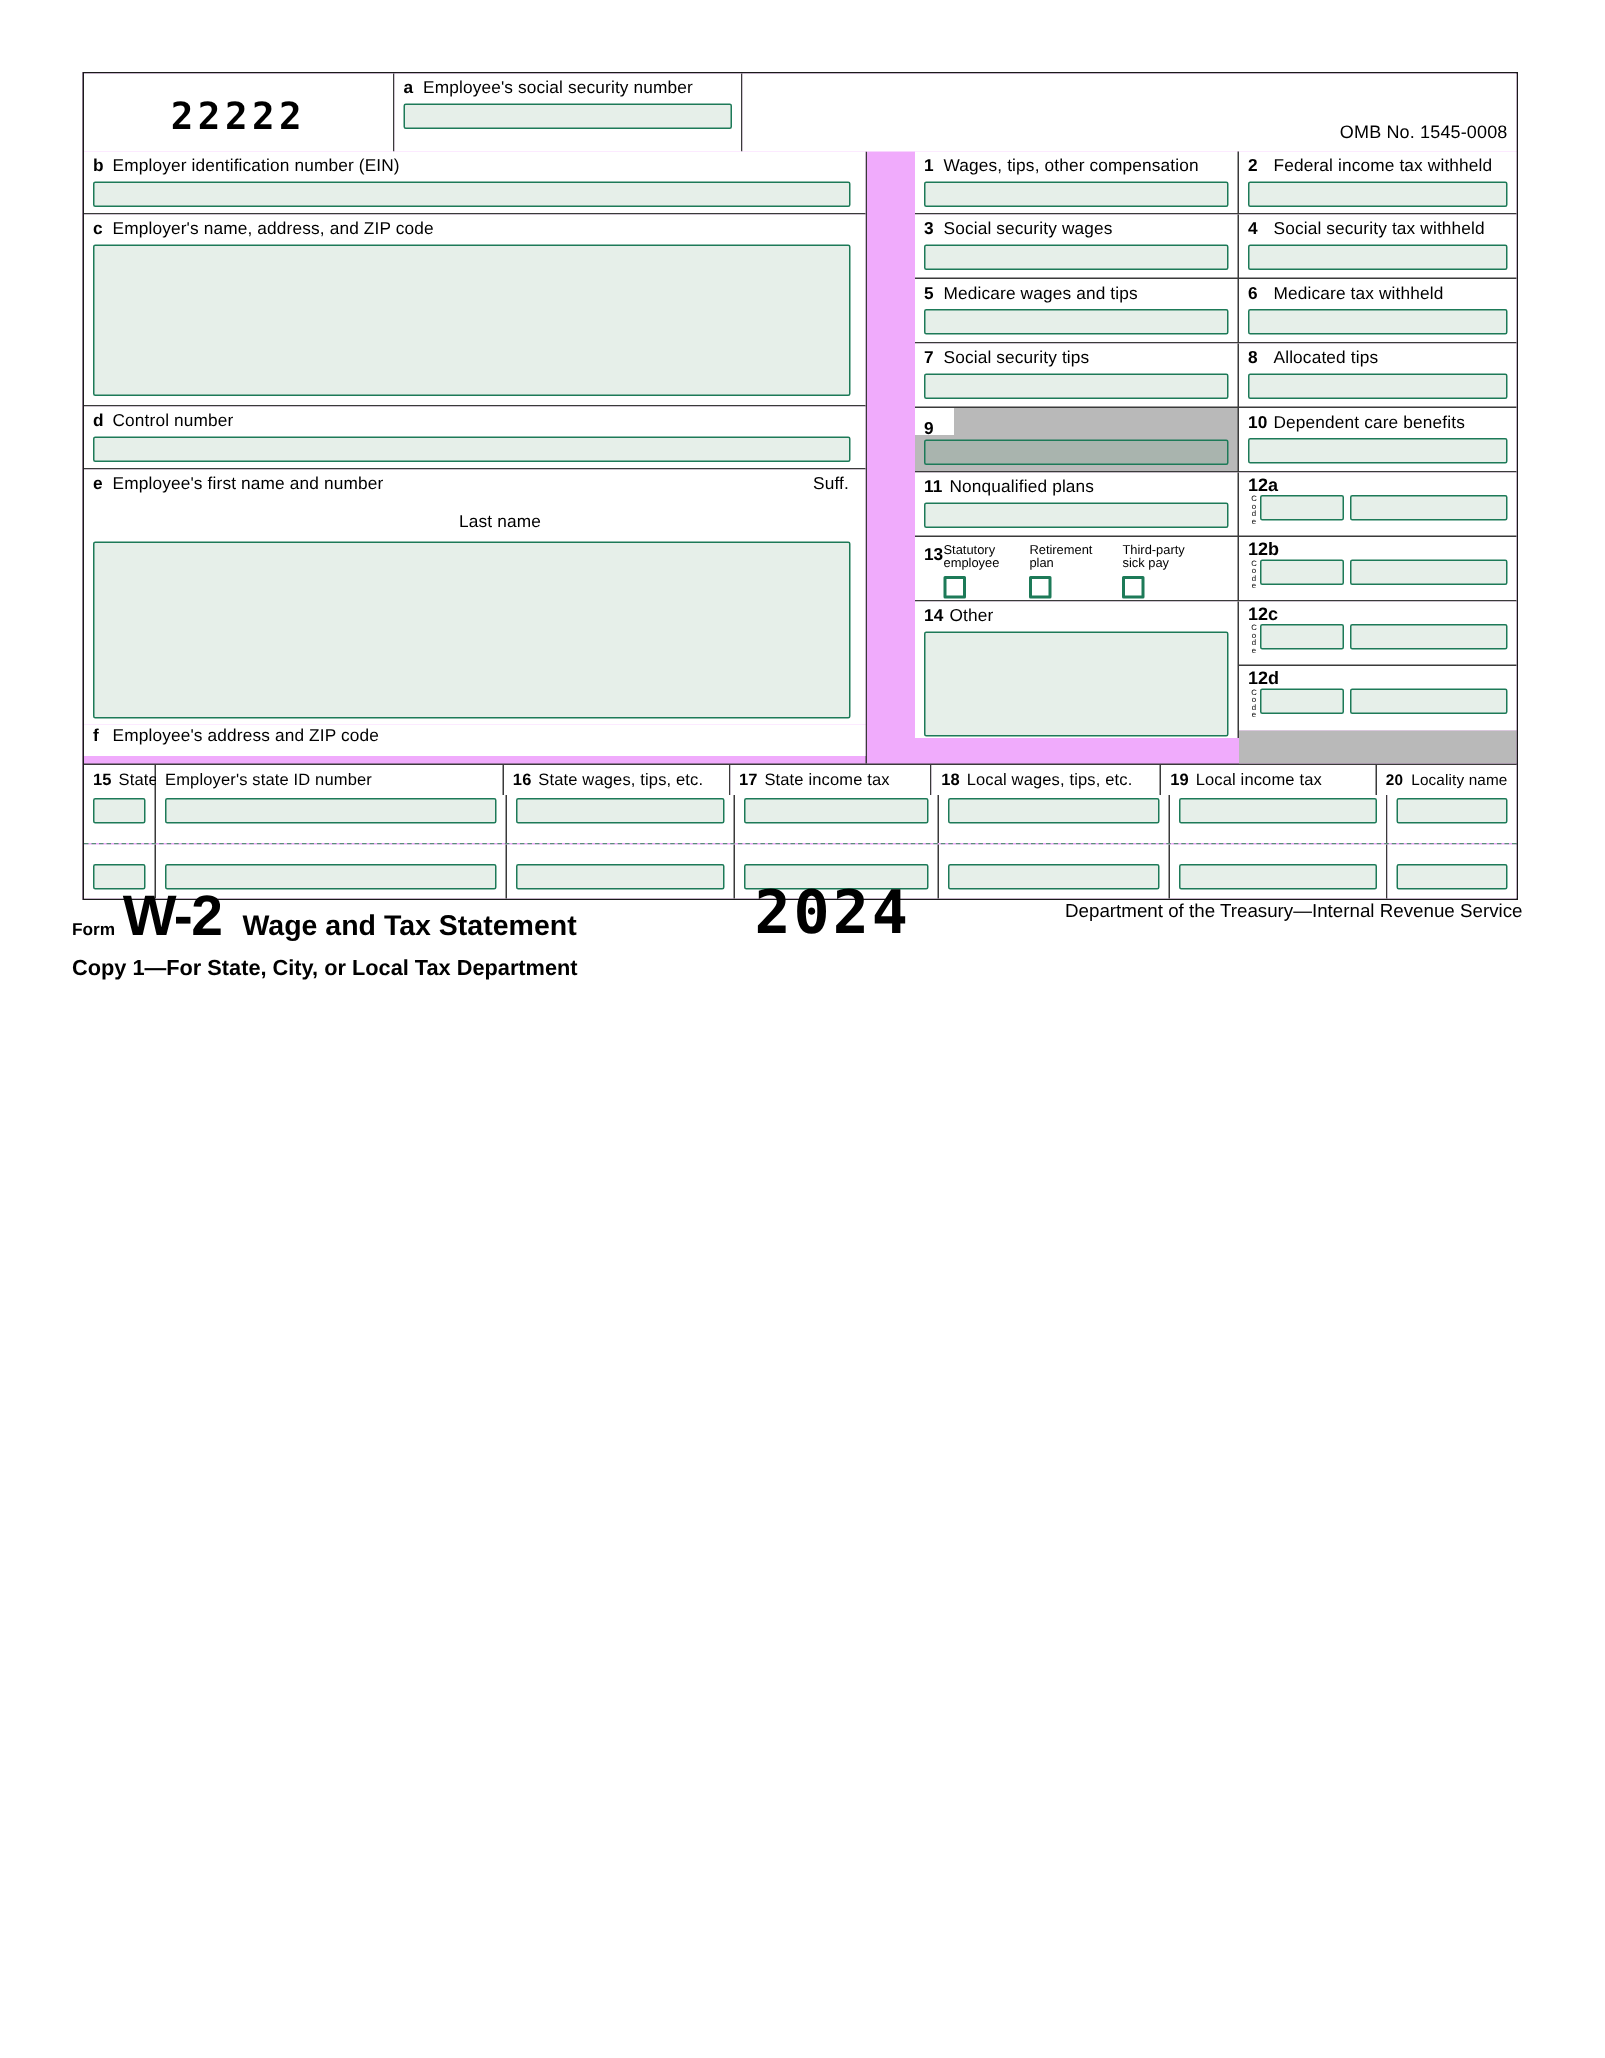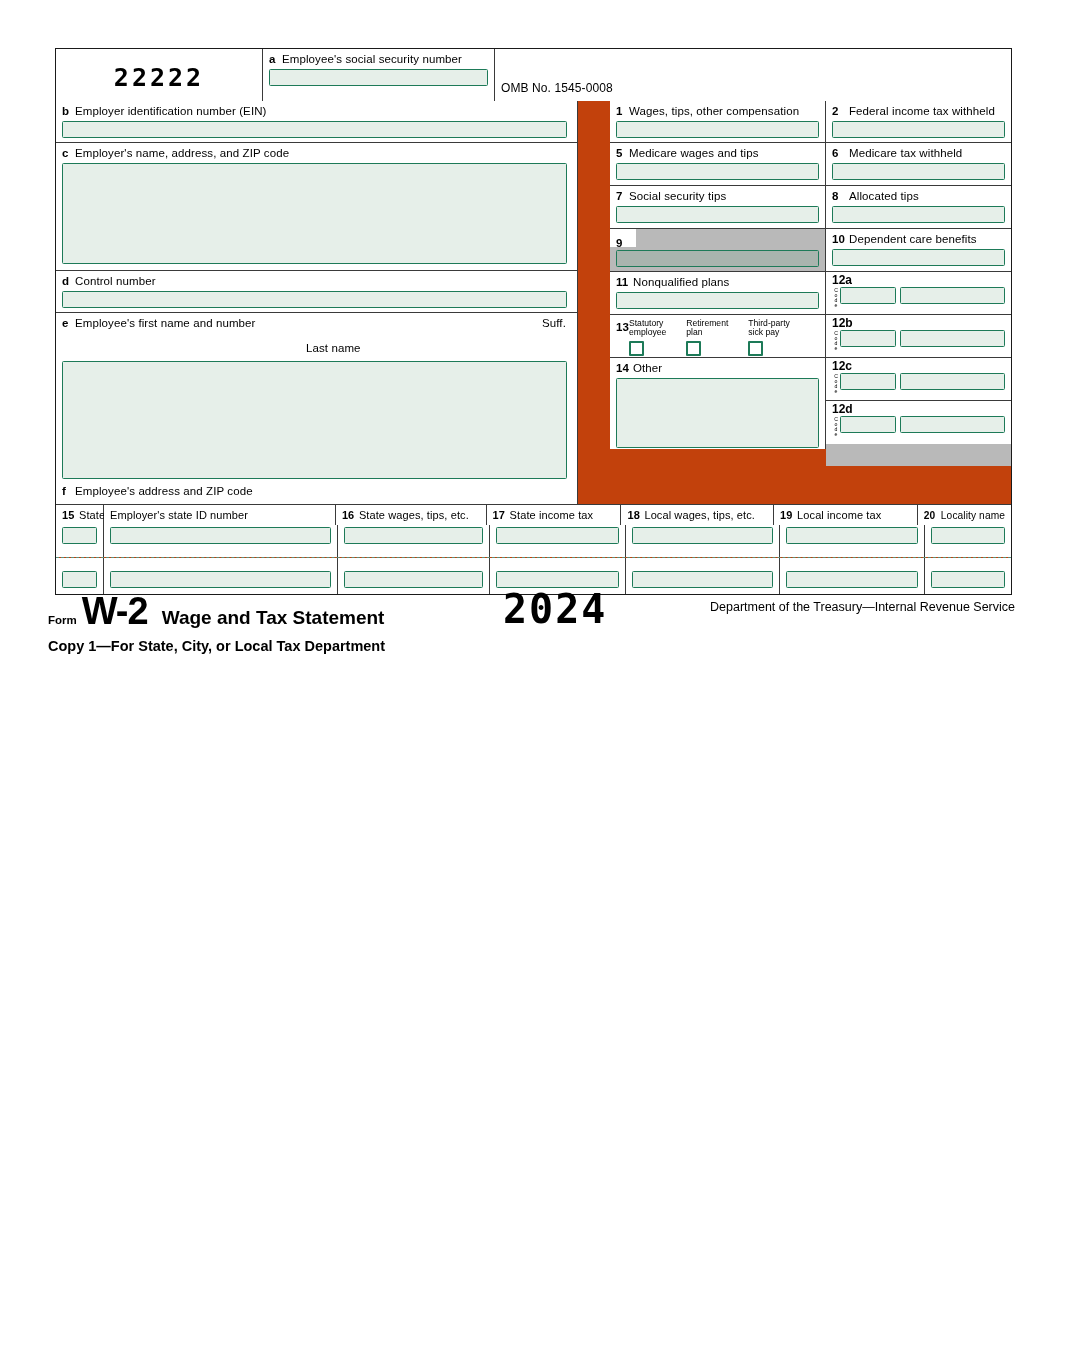--- a/index.html
+++ b/index.html
@@ -18,21 +18,21 @@
   
   .page { position: relative; width: 1070px; height: 1372px; }
 
   .form {
     position: absolute;
     left: 55px;
     top: 48px;
     width: 957px;
     border: 1.5px solid #1a1a1a;
     box-sizing: border-box;
-    background: #c2410c;
+    background: #f0abfc;
   }
 
   
   .cell {
     position: relative;
     box-sizing: border-box;
     padding: 4px 6px 0 6px;
     background: #ffffff;
   }
   .bb { border-bottom: 1.2px solid #3a3a3a; }
@@ -76,21 +76,21 @@
     align-items: center;
     justify-content: center;
   }
   .ocr {
     font-family: "DejaVu Sans Mono", monospace;
     font-weight: bold;
     font-size: 25px;
     letter-spacing: 3px;
   }
   .c-ssn { width: 232px; }
-  .c-omb { flex: 1; display: flex; align-items: flex-end; padding-bottom: 6px; }
+  .c-omb { flex: 1; display: flex; align-items: flex-end; padding-bottom: 6px; justify-content: flex-end; }
   .c-omb .lbl { font-size: 12px; }
 
   
   .r-b { height: 42px; }
   .c-mid  { width: 216px; }
   .c-right{ flex: 1; }
 
   .r-c { height: 128px; }
   .r-5  { height: 43px; }
   .r-7  { height: 43px; }
@@ -280,20 +280,34 @@
             <div class="fld"></div>
           </div>
           <div class="cell bb c-right r-b">
             <div class="lbl">
               <b class="num wide">2</b><span>Federal income tax withheld</span>
             </div>
             <div class="fld"></div>
           </div>
         </div>
 
+        <div class="row">
+          <div class="cell bb br c-mid r-5">
+            <div class="lbl">
+              <b class="num">3</b><span>Social security wages</span>
+            </div>
+            <div class="fld"></div>
+          </div>
+          <div class="cell bb c-right r-5">
+            <div class="lbl">
+              <b class="num wide">4</b><span>Social security tax withheld</span>
+            </div>
+            <div class="fld"></div>
+          </div>
+        </div>
 
         <div class="row">
           <div class="cell bb br c-mid r-5">
             <div class="lbl">
               <b class="num">5</b><span>Medicare wages and tips</span>
             </div>
             <div class="fld"></div>
           </div>
           <div class="cell bb c-right r-5">
             <div class="lbl">

